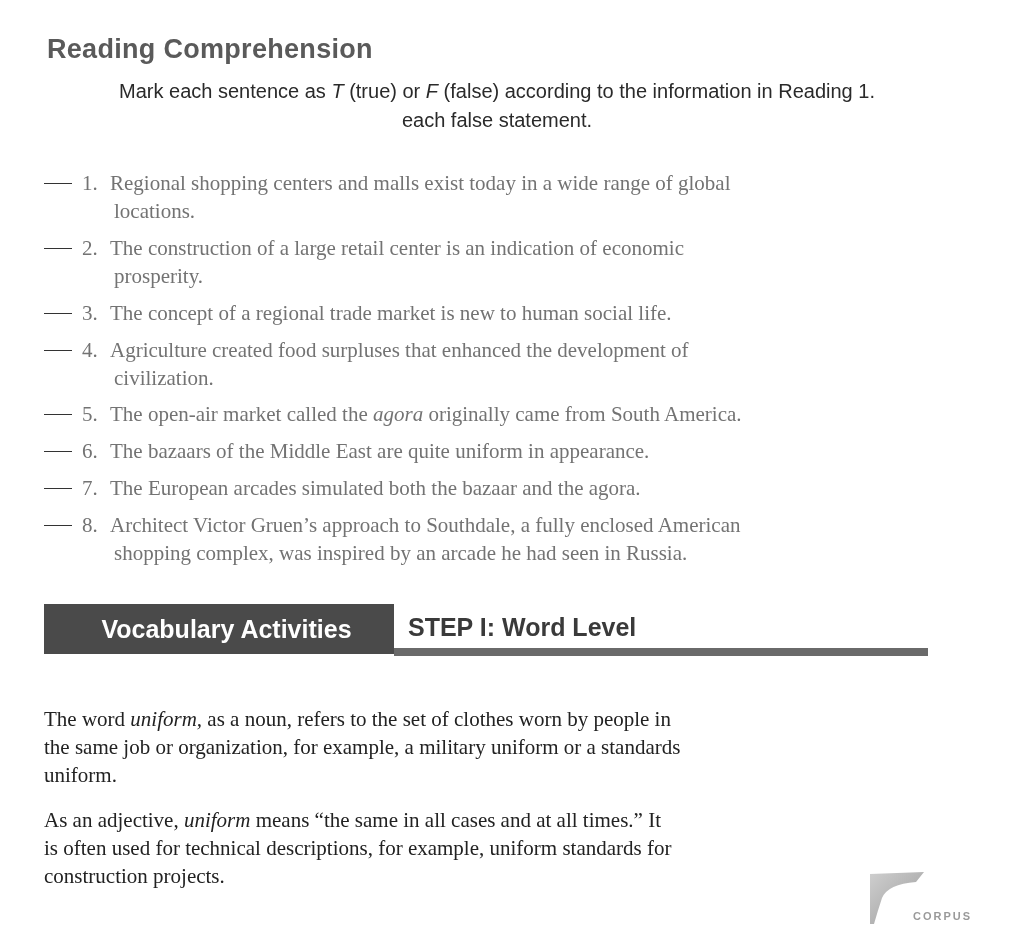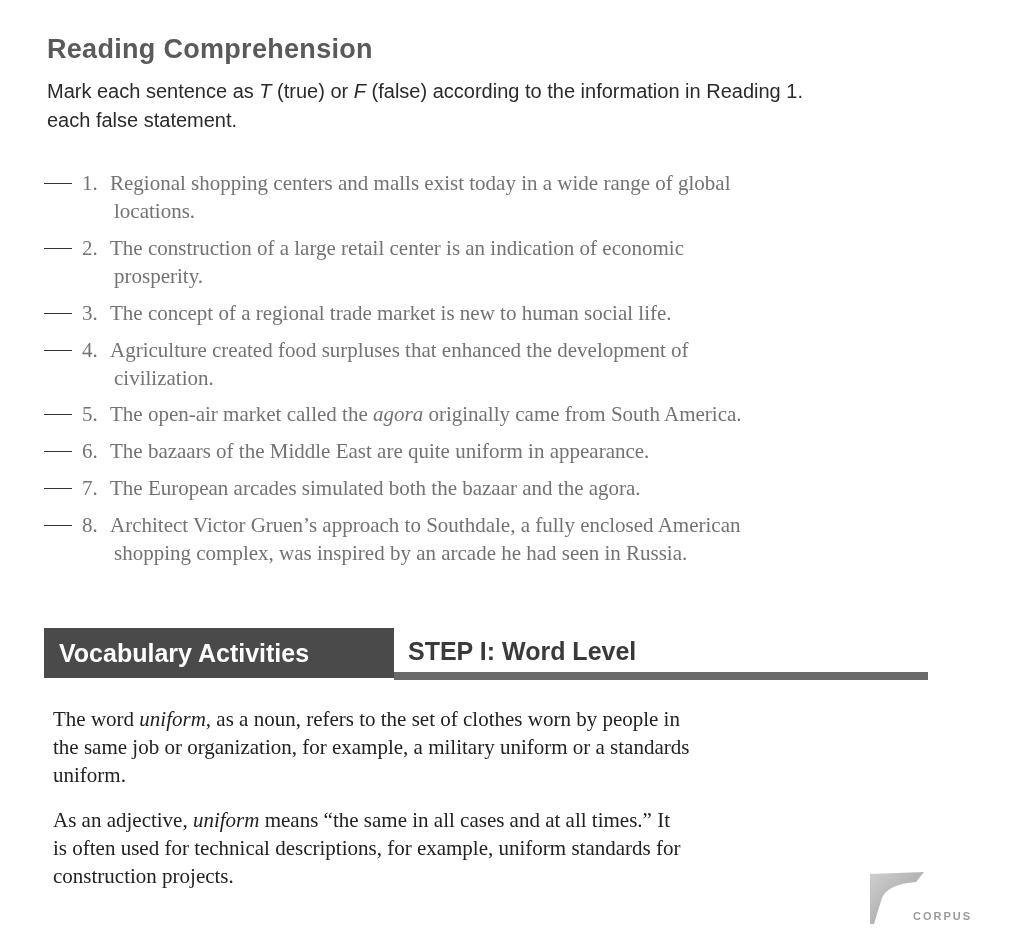--- a/index.html
+++ b/index.html
@@ -1,29 +1,29 @@
 <!DOCTYPE html>
 <html><head>
 <meta charset="utf-8">
 <style>
   html, body { margin:0; padding:0; background:#ffffff; }
   body { width:1024px; height:940px; position:relative; overflow:hidden; color:#222; }
-  .sans { font-family:"Liberation Sans", "DejaVu Sans", sans-serif; }
+  .sans { font-family:"Liberation Sans", "DejaVu Sans", sans-serif;text-align:center; }
   .serif { font-family:"Liberation Serif", "DejaVu Serif", serif; }
   .title { position:absolute; left:47px; top:34px; font-size:27px; font-weight:bold; color:#5a5a5a; letter-spacing:0.3px; }
   .instr { position:absolute; left:47px; top:77px; width:900px; font-size:20px; line-height:29px; color:#2a2a2a; }
   .item { position:absolute; left:44px; font-size:21px; line-height:28px; color:#737373; }
   .blank { display:inline-block; width:28px; border-bottom:1.5px solid #333; margin-right:10px; vertical-align:6px; }
   .num { display:inline-block; width:28px; }
   .cont { padding-left:70px; }
-  .vocab-bar { position:absolute; left:44px; top:628px; width:884px; height:52px; }
+  .vocab-bar { position:absolute; left:44px; top:604px; width:884px; height:52px; }
   .vocab-dark { position:absolute; left:0; top:0; width:350px; height:50px; background:#4a4a4a; color:#fff; font-size:25px; font-weight:bold; line-height:50px; padding-left:15px; box-sizing:border-box; }
   .vocab-step { position:absolute; left:364px; top:0; height:44px; line-height:46px; font-size:25px; font-weight:bold; color:#3a3a3a; }
   .vocab-rule { position:absolute; left:350px; top:44px; width:534px; height:8px; background:#6a6a6a; }
-  .para { position:absolute; left:44px; width:860px; font-size:21px; line-height:28px; color:#222;margin-left:9px; }
+  .para { position:absolute; left:44px; width:860px; font-size:21px; line-height:28px; color:#222; }
   .corpus-mark { position:absolute; left:868px; top:870px; width:56px; height:56px; }
   .corpus-label { position:absolute; left:913px; top:910px; font-size:11px; letter-spacing:2px; color:#9a9a9a;font-weight:bold; }
 </style>
 </head>
 <body>
 
 <div class="title sans">Reading Comprehension</div>
 
 <div class="instr sans">
   <div><span>Mark each sentence as </span><i>T</i><span> (true) or </span><i>F</i><span> (false) according to the information in Reading 1.</span></div>

